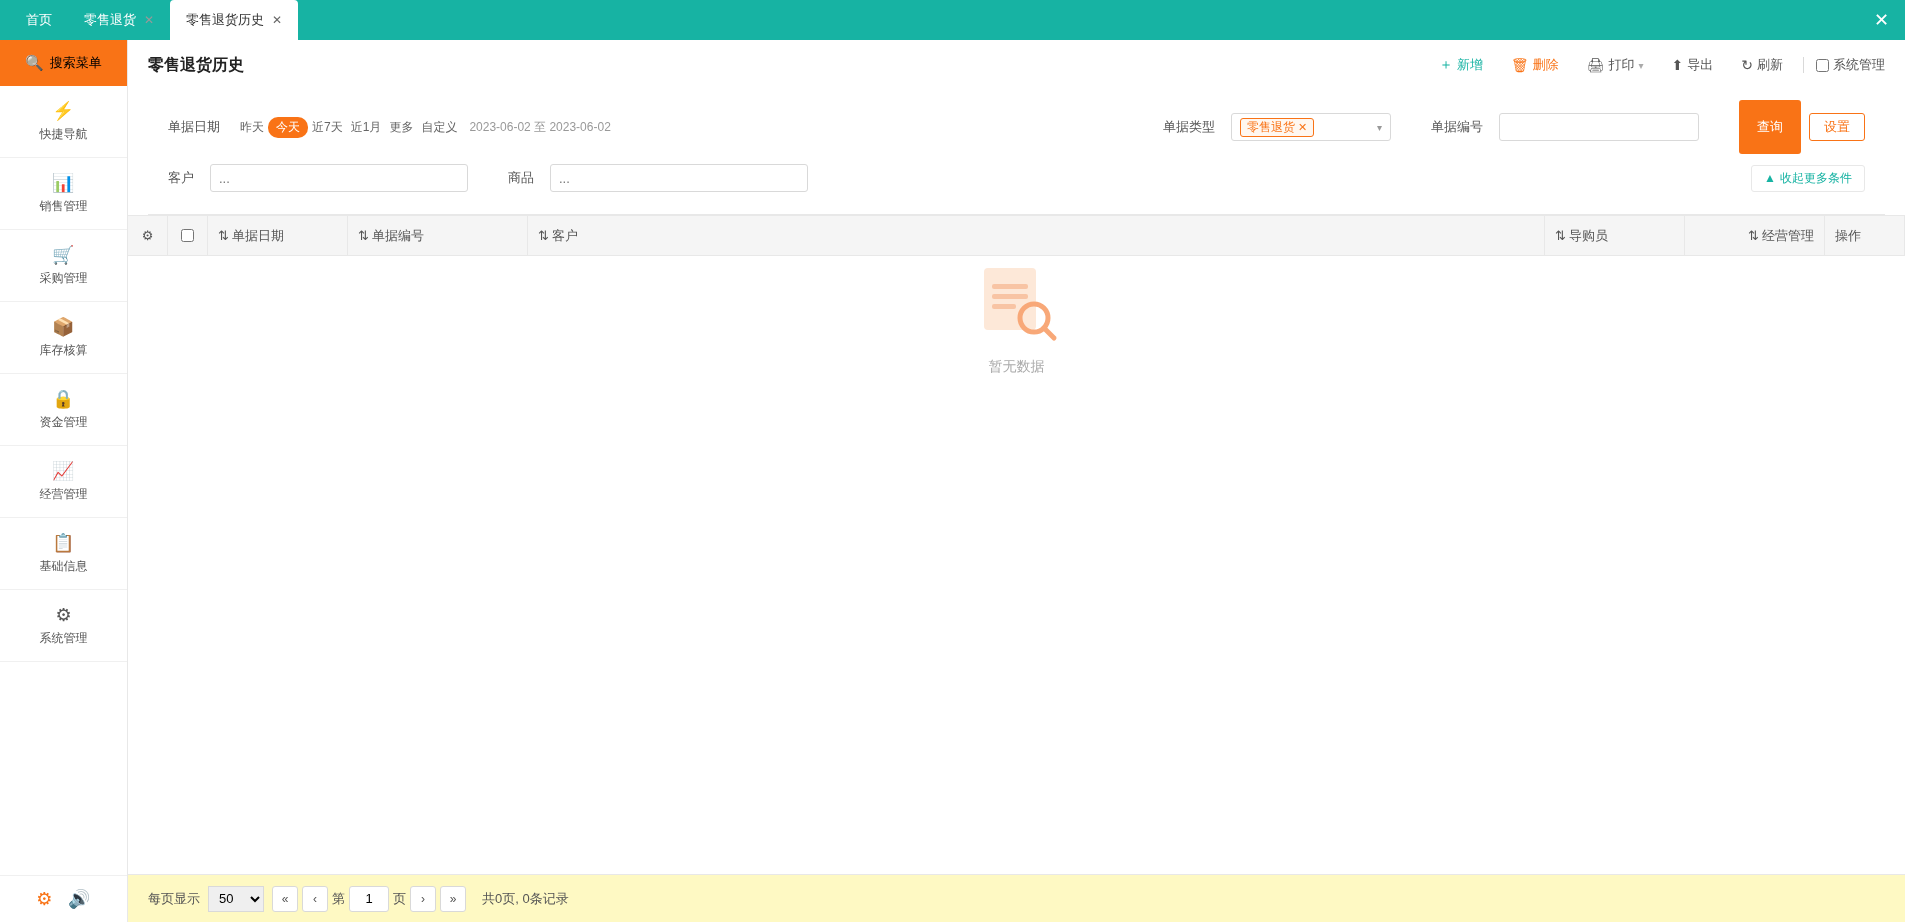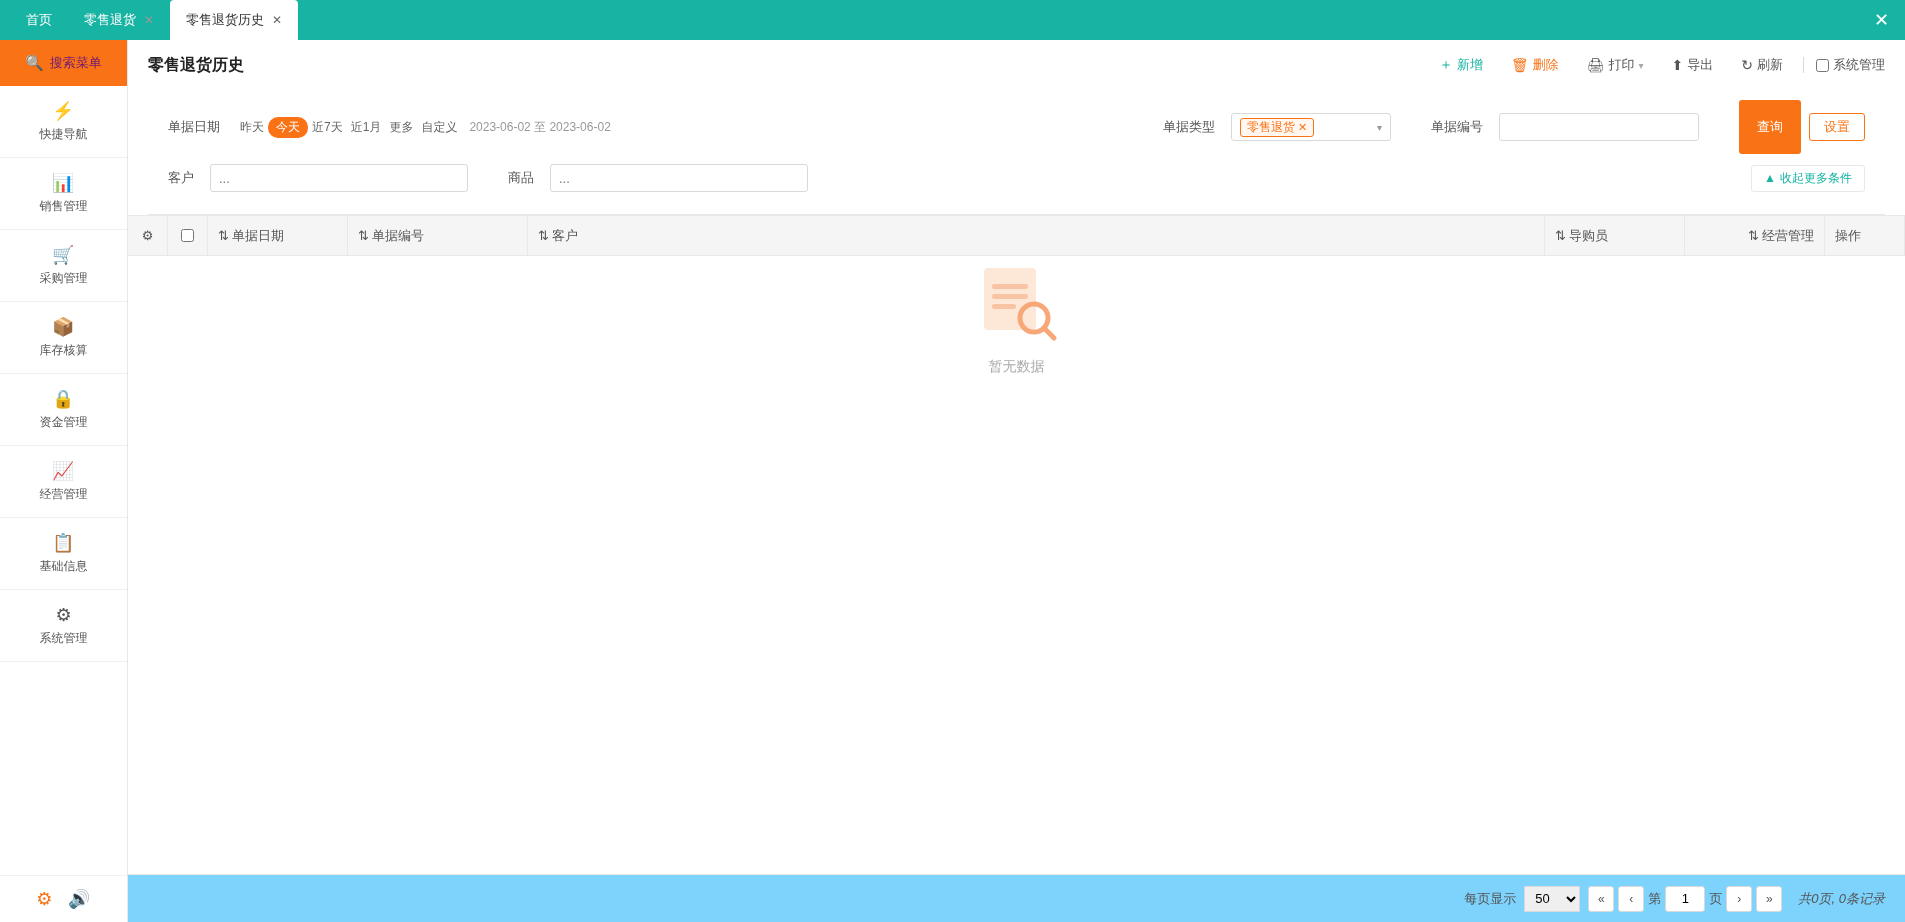--- a/index.html
+++ b/index.html
@@ -13,21 +13,21 @@
     .tab-item.active .tab-close { color: #666; }
     .top-bar-right { margin-left: auto; padding-right: 16px; }
     .close-btn { color: #fff; font-size: 18px; cursor: pointer; }
 
     
     .main-layout { display: flex; flex: 1; overflow: hidden; }
 
     
     .sidebar { width: 128px; background: #fff; border-right: 1px solid #e8e8e8; display: flex; flex-direction: column; flex-shrink: 0; }
     .sidebar-search { background: #f97316; height: 46px; display: flex; align-items: center; justify-content: center; gap: 6px; cursor: pointer; }
-    .sidebar-search span { color: #701a75; font-size: 13px; font-weight: 500; }
+    .sidebar-search span { color: #000000; font-size: 13px; font-weight: 500; }
     .sidebar-item { display: flex; flex-direction: column; align-items: center; justify-content: center; padding: 14px 0; cursor: pointer; border-bottom: 1px solid #f0f0f0; gap: 4px; }
     .sidebar-item .icon { font-size: 18px; color: #555; }
     .sidebar-item .label { font-size: 12px; color: #555; }
     .sidebar-bottom { margin-top: auto; display: flex; align-items: center; justify-content: center; gap: 16px; padding: 12px 0; border-top: 1px solid #f0f0f0; }
     .sidebar-bottom .icon { font-size: 18px; color: #f97316; cursor: pointer; }
 
     
     .content-area { flex: 1; display: flex; flex-direction: column; overflow: hidden; background: #f0f2f5; }
     .page-header { background: #fff; padding: 12px 20px 0 20px; border-bottom: 1px solid #e8e8e8; flex-shrink: 0; }
     .page-title-row { display: flex; align-items: center; justify-content: space-between; margin-bottom: 10px; }
@@ -67,29 +67,29 @@
     .th.date { width: 140px; }
     .th.billno { width: 180px; }
     .th.customer { flex: 1; }
     .th.guide { width: 140px; }
     .th.amount { width: 140px; justify-content: flex-end; }
     .th.action { width: 80px; justify-content: flex-start; }
     .table-body { flex: 1; display: flex; align-items: center; justify-content: flex-start; flex-direction: column; gap: 12px; }
     .empty-text { font-size: 14px; color: #aaa; }
 
     
-    .pagination { height: 48px; border-top: 1px solid #e8e8e8; display: flex; align-items: center; justify-content: flex-end; padding: 0 20px; gap: 8px; background: #7dd3fc; flex-shrink: 0; }
+    .pagination { height: 48px; border-top: 1px solid #e8e8e8; display: flex; align-items: center; padding: 0 20px; gap: 8px; background: #fef9c3; flex-shrink: 0; }
     .page-size-label { font-size: 13px; color: #555; }
     .page-size-select { border: 1px solid #d9d9d9; border-radius: 0; padding: 2px 6px; font-size: 13px; height: 26px; }
     .page-nav { display: flex; align-items: center; gap: 4px; }
     .page-nav-btn { width: 26px; height: 26px; border: 1px solid #d9d9d9; border-radius: 3px; background: #fff; cursor: pointer; display: flex; align-items: center; justify-content: center; font-size: 12px; color: #555; }
     .page-nav-btn:disabled { color: #ccc; cursor: default; }
     .page-input-wrap { display: flex; align-items: center; gap: 4px; font-size: 13px; color: #555; }
     .page-input { width: 40px; border: 1px solid #d9d9d9; border-radius: 3px; height: 26px; text-align: center; font-size: 13px; }
-    .page-total { font-size: 13px; color: #555; margin-left: 8px; font-style: italic; }
+    .page-total { font-size: 13px; color: #555; margin-left: 8px; }
 
     
     .empty-illustration { position: relative; width: 90px; height: 90px; }
   </style>
 </head>
 <body>
 
 <div class="top-bar">
   <div class="tab-item">
     <span>首页</span>

